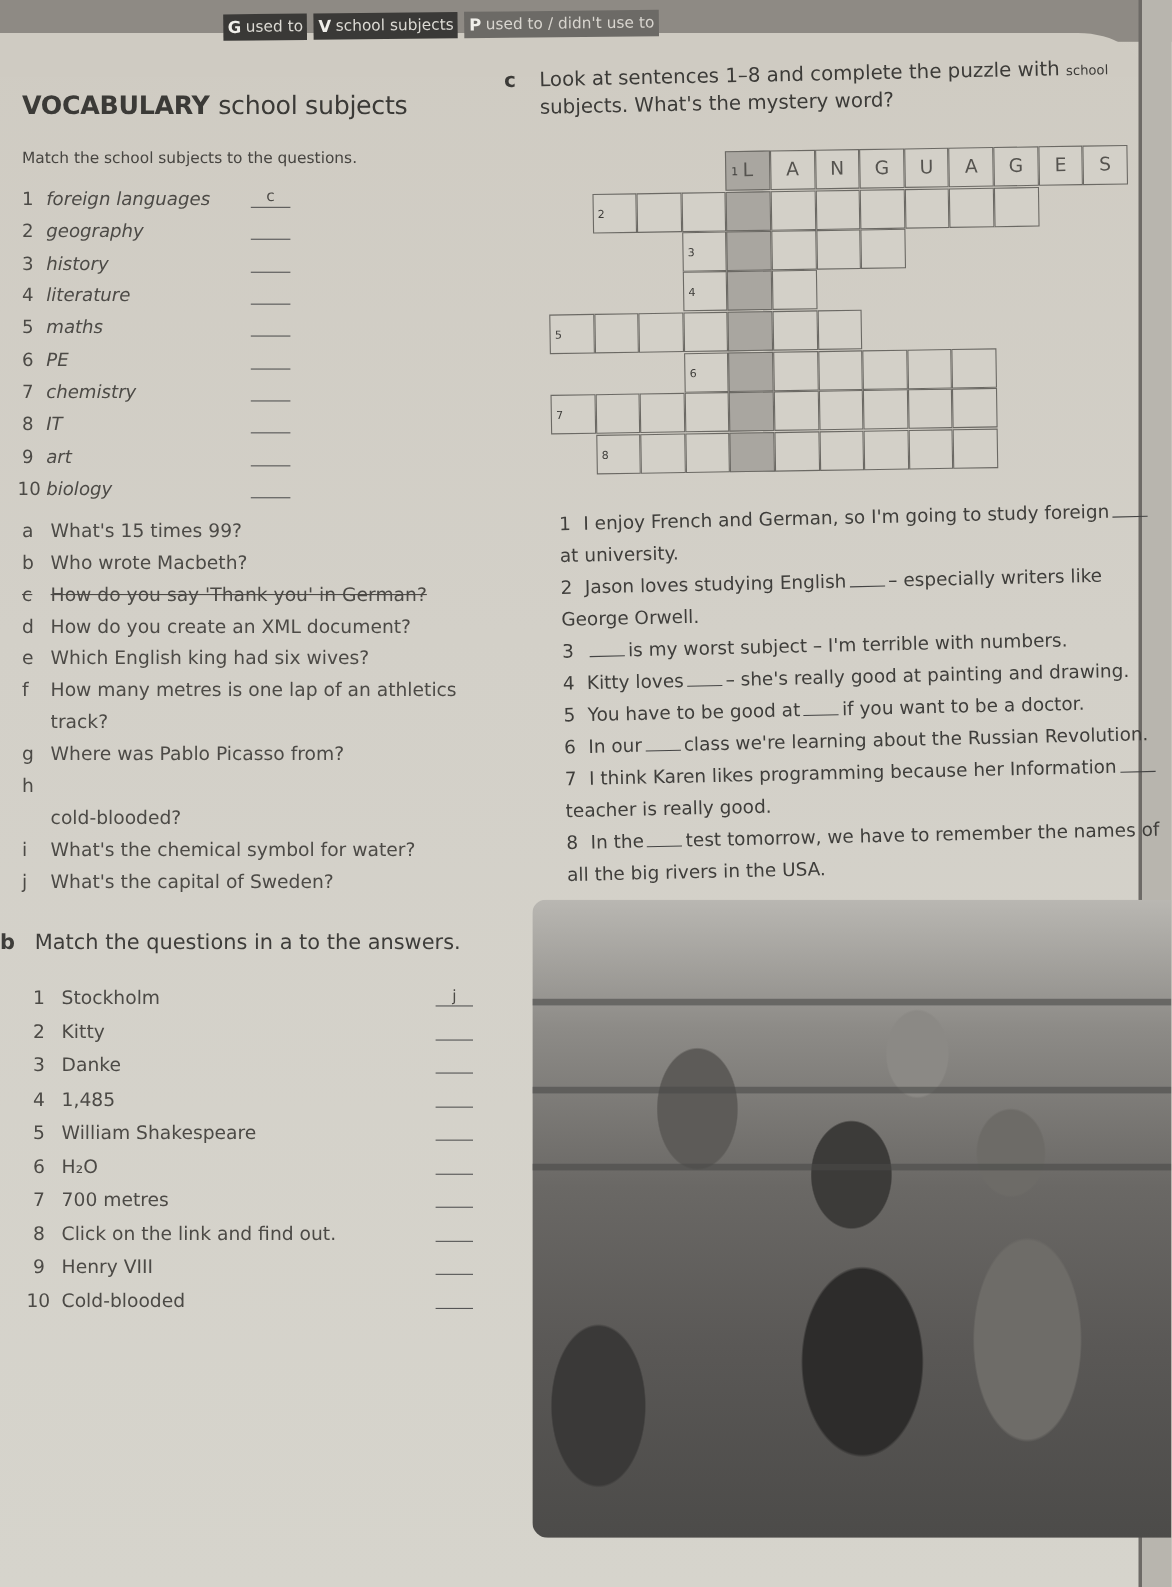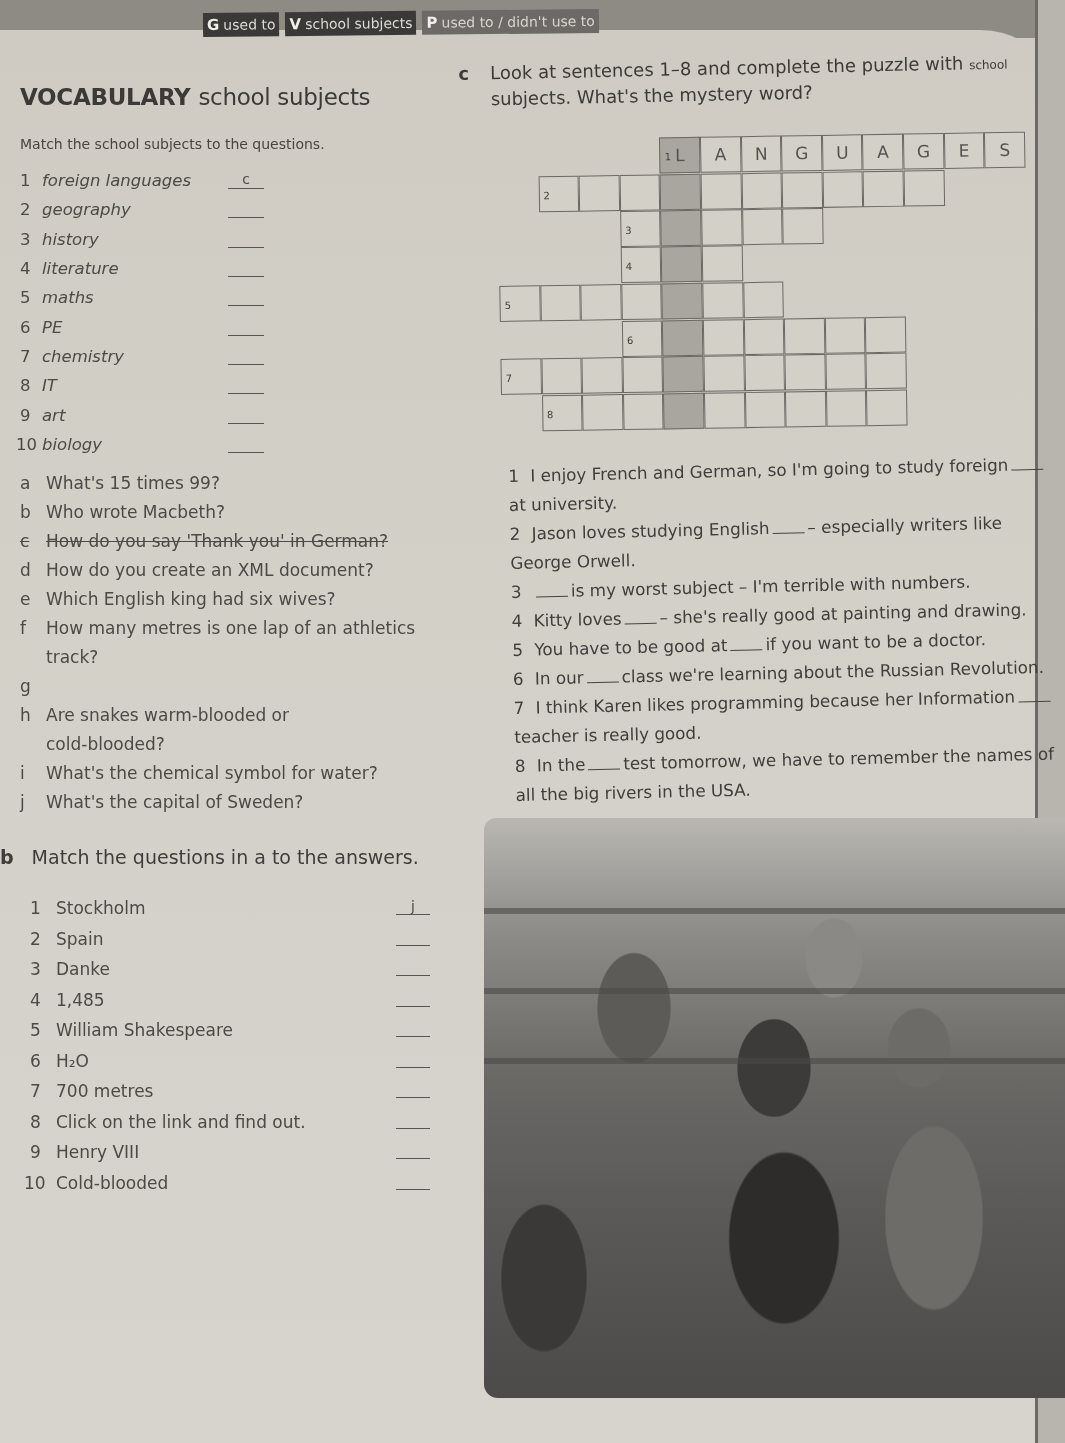--- a/index.html
+++ b/index.html
@@ -189,24 +189,24 @@
       <div class="q-row">
           <span class="q-letter">f</span>
           <span>How many metres is one lap of an athletics</span>
         </div>
       <div class="q-row">
           <span class="q-letter"></span>
           <span>track?</span>
         </div>
       <div class="q-row">
           <span class="q-letter">g</span>
+          <span>Where was Pablo Picasso from?</span>
         </div>
       <div class="q-row">
           <span class="q-letter">h</span>
-          <span>Are snakes warm-blooded or</span>
         </div>
       <div class="q-row">
           <span class="q-letter"></span>
           <span>cold-blooded?</span>
         </div>
       <div class="q-row">
           <span class="q-letter">i</span>
           <span>What's the chemical symbol for water?</span>
         </div>
       <div class="q-row">
@@ -221,21 +221,21 @@
   </div>
 
   <div class="ans-list">
     <div class="ans-row">
         <span class="num">1</span>
         <span class="ans-text">Stockholm</span>
         <span class="ans-blank">j</span>
       </div>
     <div class="ans-row">
         <span class="num">2</span>
-        <span class="ans-text">Spain</span>
+        <span class="ans-text">Kitty</span>
         <span class="ans-blank"></span>
       </div>
     <div class="ans-row">
         <span class="num">3</span>
         <span class="ans-text">Danke</span>
         <span class="ans-blank"></span>
       </div>
     <div class="ans-row">
         <span class="num">4</span>
         <span class="ans-text">1,485</span>

